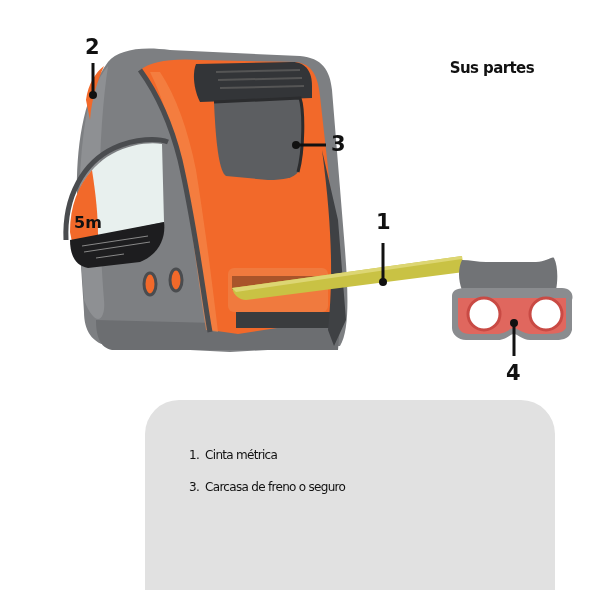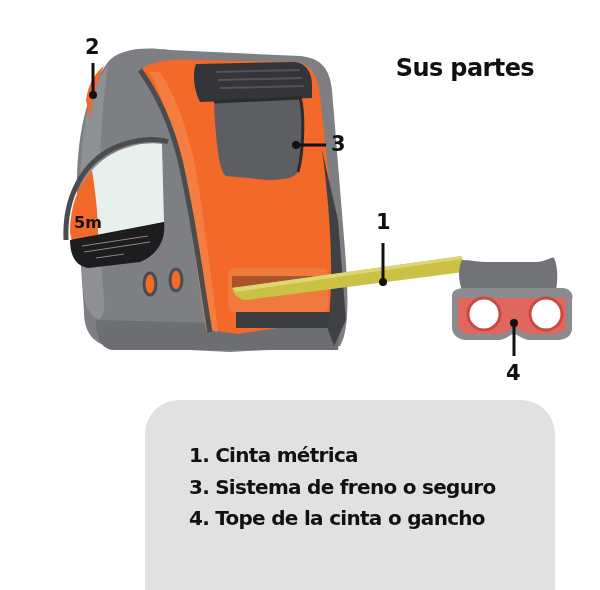--- a/index.html
+++ b/index.html
@@ -4,39 +4,39 @@
   <style>
     html, body { margin: 0; padding: 0; }
     body {
       width: 600px; height: 590px; position: relative; overflow: hidden;
       background: #ffffff;
       font-family: "DejaVu Sans", "Liberation Sans", sans-serif;
     }
     .illustration { position: absolute; left: 0; top: 0; width: 600px; height: 400px; }
     .heading {
       position: absolute; right: 66px; top: 54px;
-      text-align: right; font-weight: bold; font-size: 24px; line-height: 29px;
+      text-align: right; font-weight: bold; font-size: 15px; line-height: 29px;
       color: #111; letter-spacing: -0.6px;
       font-family: "DejaVu Sans", sans-serif;
     }
     .heading span { display: block; }
     .callout-num {
       position: absolute; font-weight: bold; font-size: 21px; color: #111;
       font-family: "DejaVu Sans", sans-serif; line-height: 1;
     }
     .list-box {
       position: absolute; left: 145px; top: 400px; width: 410px; height: 210px;
       background: #e1e1e1; border-radius: 34px 34px 0 0;
     }
     .list {
       list-style: none; margin: 0; padding: 0;
       position: absolute; left: 44px; top: 40px;
     }
     .list li {
-      font-weight: bold; font-size: 20px; line-height: 31.5px; color: #111;
+      font-weight: normal; font-size: 12px; line-height: 31.5px; color: #111;
       letter-spacing: -0.7px; white-space: nowrap;
       font-family: "DejaVu Sans", sans-serif;
     }
     .list li .num { margin-right: 6px; }
   </style>
 </head>
 <body>
 
 <svg class="illustration" viewBox="0 0 600 400" xmlns="http://www.w3.org/2000/svg">
 
@@ -119,16 +119,15 @@
 <div class="callout-num" style="left:376px; top:212px;">1</div>
 <div class="callout-num" style="left:506px; top:363px;">4</div>
 
 <div class="heading">
   <span>Sus partes</span>
 </div>
 
 <div class="list-box">
   <ul class="list">
     <li><span class="num">1.</span><span>Cinta métrica</span></li>
-    <li><span class="num">3.</span><span>Sistema de freno o seguro</span></li>
-    <li><span class="num">4.</span><span>Tope de la cinta o gancho</span></li>
+    <li><span class="num">3.</span><span>Carcasa de freno o seguro</span></li>
   </ul>
 </div>
 
 </body></html>

